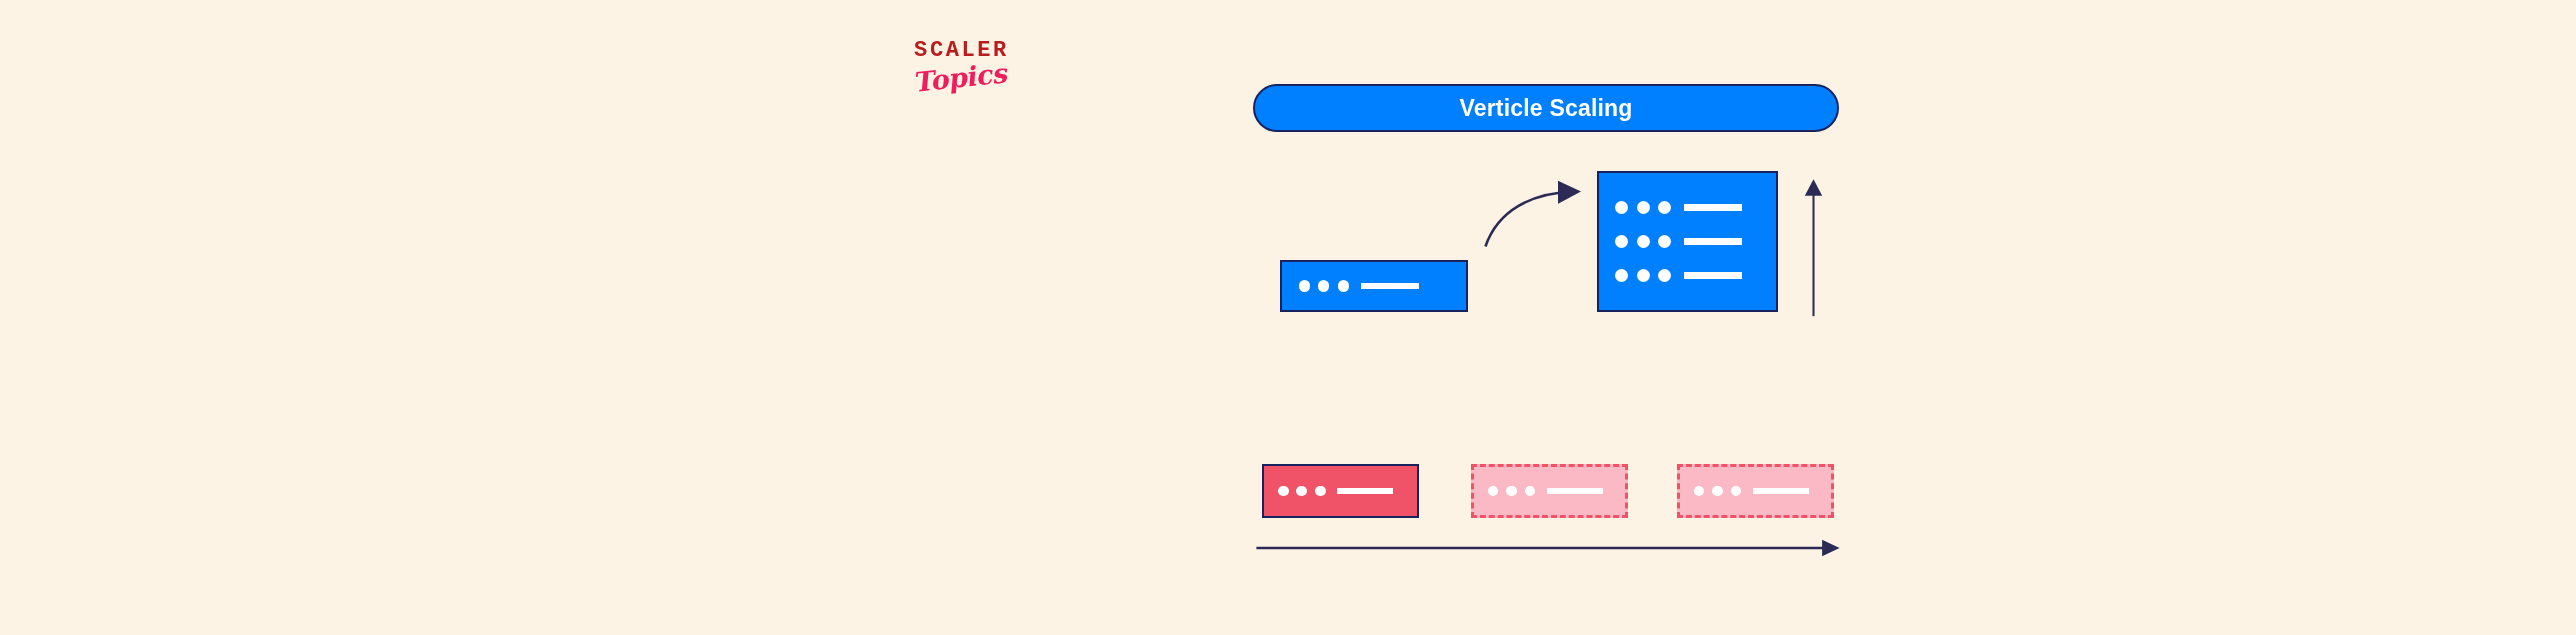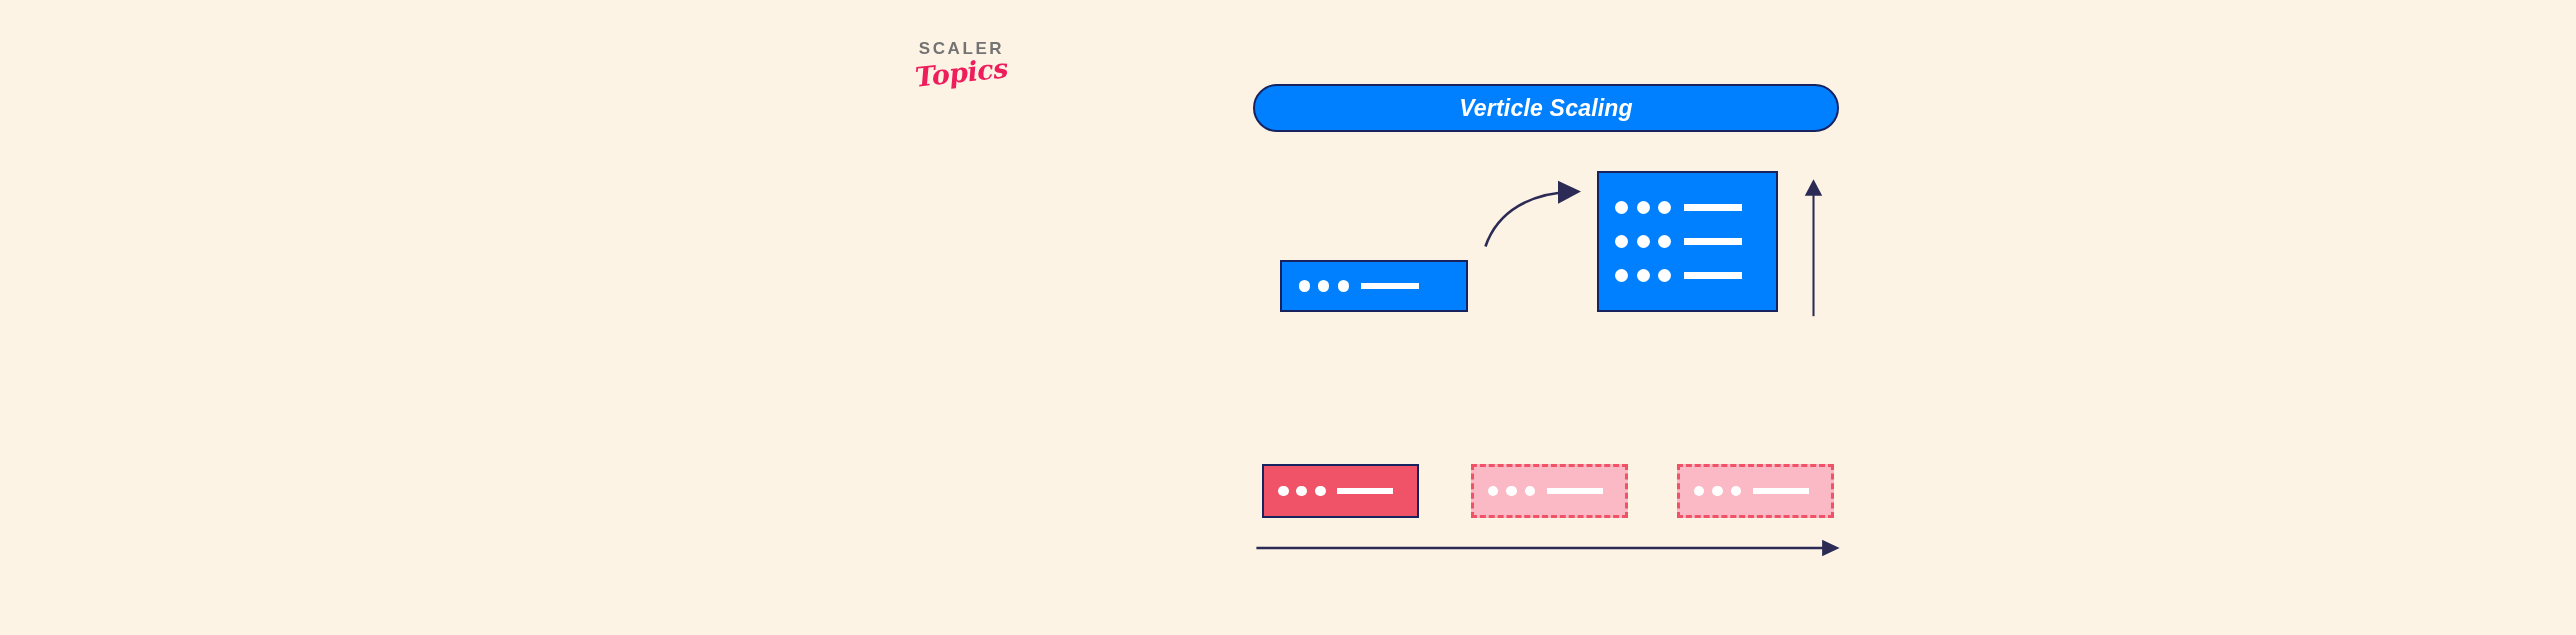--- a/index.html
+++ b/index.html
@@ -24,25 +24,25 @@
   
   .logo {
     position: absolute;
     left: 897px;
     top: 40px;
     width: 129px;
     height: 82px;
     text-align: center;
   }
   .logo-scaler {
-    font-family: Liberation Sans, sans-serif;
+    font-family: Liberation Mono, monospace;
     font-weight: bold;
-    font-size: 17px;
+    font-size: 22px;
     letter-spacing: 2.6px;
-    color: #737373;
+    color: #b91c1c;
     line-height: 1;
     display: block;
     white-space: nowrap;
   }
   .logo-topics {
     font-family: "DejaVu Serif", serif;
     font-style: italic;
     font-weight: bold;
     font-size: 27px;
     color: #EE1E5D;
@@ -70,21 +70,20 @@
     font-size: 23px;
     letter-spacing: 0.2px;
     white-space: nowrap;
   }
   #banner-vertical {
     left: 1253px;
     top: 84px;
     width: 586px;
     height: 48px;
     background: #0080FF;
-    font-style: italic;
   }
   #banner-horizontal {
     left: 1252px;
     top: 349px;
     width: 587px;
     height: 48px;
     background: #F05267;
   }
 
   

